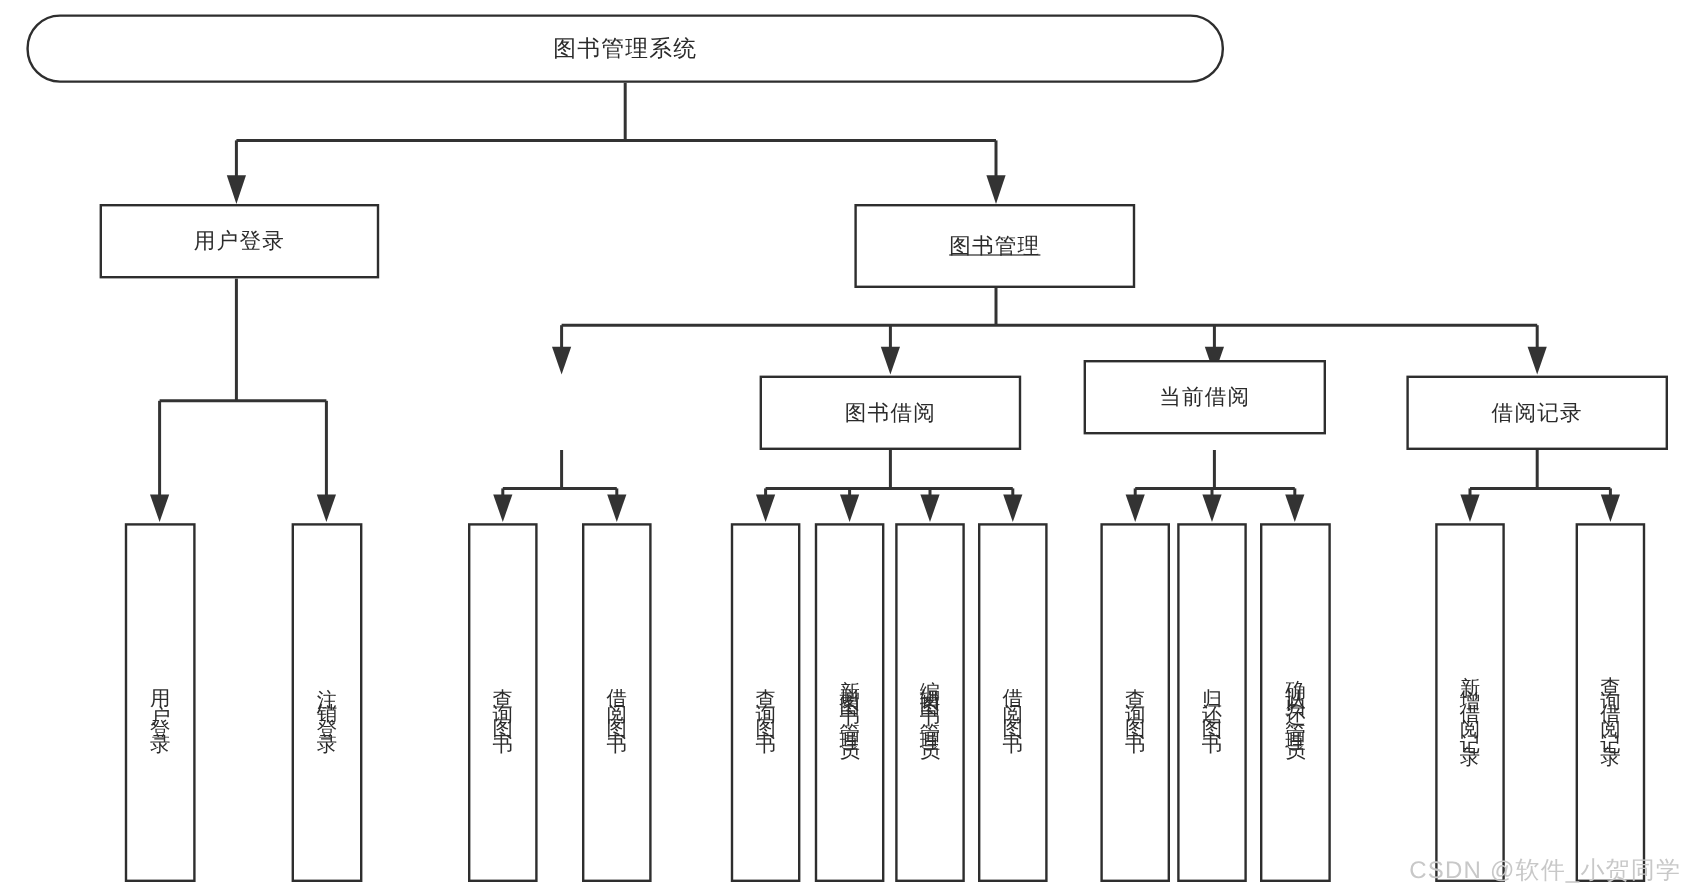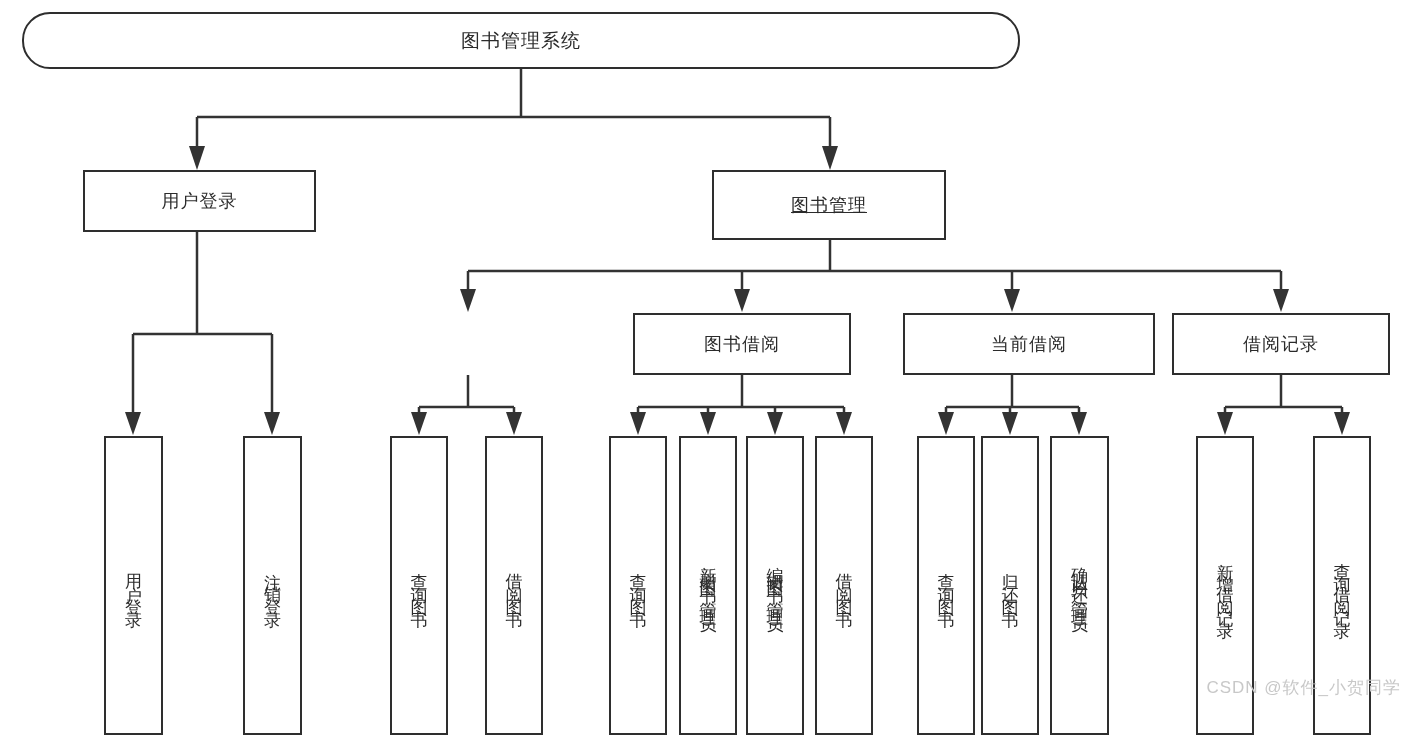--- a/index.html
+++ b/index.html
@@ -45,22 +45,22 @@
     text-orientation: upright;
     font-size: 17px;
     line-height: 1;
   }
   .sp4 { letter-spacing: 0.75em; }
   .sp6 { letter-spacing: 0.70em; }
   .sp9 { letter-spacing: 0.42em; }
   .watermark {
     position: absolute;
     right: 4px;
-    top: 676px;
-    font-size: 17px;
+    top: 712px;
+    font-size: 20px;
     color: #c8c8c8;
     letter-spacing: 1px;
     white-space: nowrap;
   }
 </style>
 </head>
 <body>
 
 <div class="stage">
 
@@ -132,21 +132,21 @@
       <polygon points="1334,412 1350,412 1342,435"></polygon>
     </g>
   </svg>
 
   <div class="node h-node root-node" style="left:22px; top:12px; width:998px; height:57px;border-radius:28px;">图书管理系统</div>
 
   <div class="node h-node" style="left:83px; top:170px; width:233px; height:62px;">用户登录</div>
   <div class="node h-node" style="left:712px; top:170px; width:234px; height:70px;text-decoration:underline;">图书管理</div>
 
   <div class="node h-node" style="left:633px; top:313px; width:218px; height:62px;">图书借阅</div>
-  <div class="node h-node" style="left:903px; top:313px; width:252px; height:62px;">当前借阅</div>
+  <div class="node h-node" style="left:903px; top:300px; width:202px; height:62px;">当前借阅</div>
   <div class="node h-node" style="left:1172px; top:313px; width:218px; height:62px;">借阅记录</div>
 
   <div class="node v-node sp4" style="left:104px; top:436px; width:59px; height:299px;">用户登录</div>
   <div class="node v-node sp4" style="left:243px; top:436px; width:59px; height:299px;">注销登录</div>
 
   <div class="node v-node sp4" style="left:390px; top:436px; width:58px; height:299px;">查询图书</div>
   <div class="node v-node sp4" style="left:485px; top:436px; width:58px; height:299px;">借阅图书</div>
 
   <div class="node v-node sp4" style="left:609px; top:436px; width:58px; height:299px;">查询图书</div>
   <div class="node v-node sp9" style="left:679px; top:436px; width:58px; height:299px;">新增图书（管理员）</div>

